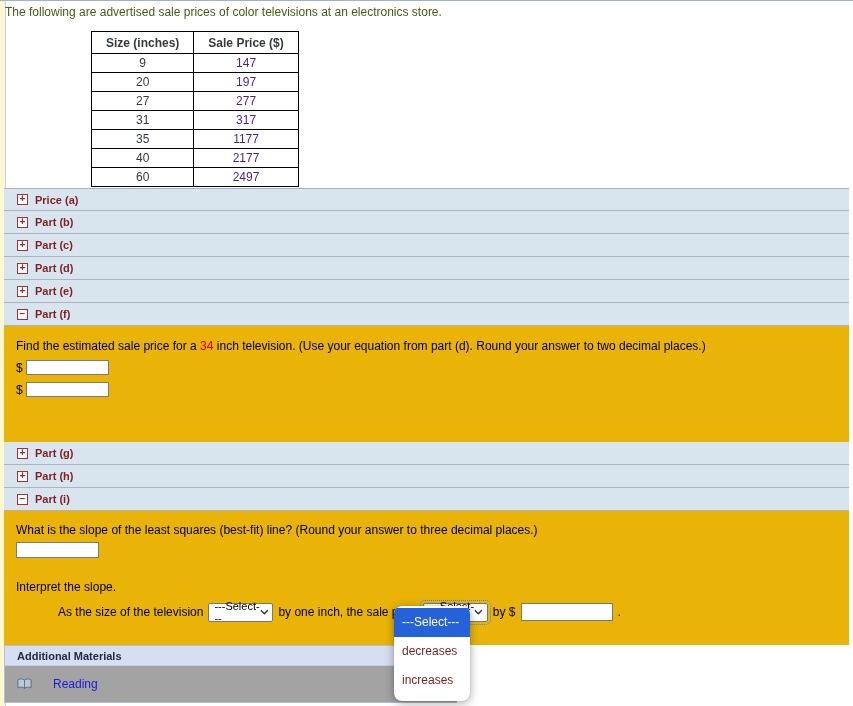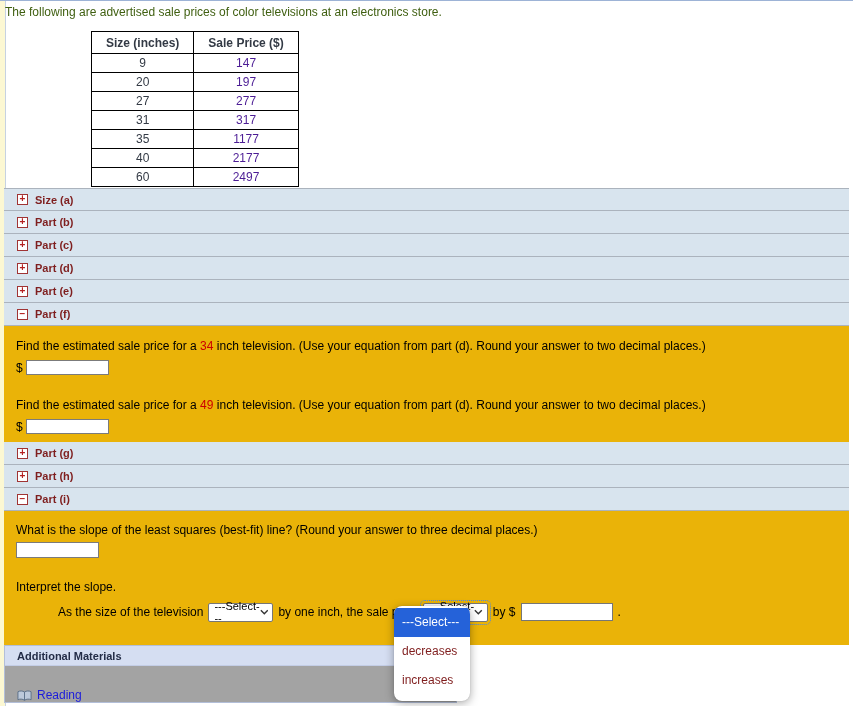--- a/index.html
+++ b/index.html
@@ -84,21 +84,21 @@
   
   .additional {
     margin-top: 0px; width: 453px; border: 1px solid #b3bfd9; background: #a3a3a3;
   }
   .additional-header {
     height: 20px; background: #d5def2; border-bottom: 1px solid #c3cde6;
     display: flex; align-items: center; padding-left: 12px;
     font-size: 11px; font-weight: bold; color: #232c47;
   }
   .additional-body {
-    height: 36px; display: flex; align-items: flex-end; padding-left: 12px; gap: 5px;
+    height: 36px; display: flex; align-items: center; padding-left: 12px; gap: 21px;
   }
   .reading-link { font-size: 12px; color: #1b1bdc; text-decoration: none; cursor: pointer; }
   .book-icon { display: inline-flex; flex: 0 0 auto; }
 </style>
 </head>
 <body>
 
 <div class="side-strip"></div>
 
 <div class="content">
@@ -140,21 +140,21 @@
       <tr>
         <td>60</td>
         <td class="price">2497</td>
       </tr>
     </tbody>
   </table>
 
   <div class="parts">
     <div class="part-bar">
       <span class="pm-icon">+</span>
-      <span class="part-label">Size (a)</span>
+      <span class="part-label">Price (a)</span>
     </div>
     <div class="part-bar">
       <span class="pm-icon">+</span>
       <span class="part-label">Part (b)</span>
     </div>
     <div class="part-bar">
       <span class="pm-icon">+</span>
       <span class="part-label">Part (c)</span>
     </div>
     <div class="part-bar">
@@ -170,23 +170,20 @@
       <span class="part-label">Part (f)</span>
     </div>
 
     <div class="part-content content-f">
       <div class="q-line">
         <span>Find the estimated sale price for a </span><span class="red">34</span><span> inch television. (Use your equation from part (d). Round your answer to two decimal places.)</span>
       </div>
       <div class="answer-row">
         <span>$</span>
         <input class="ans" type="text" value="" style="">
-      </div>
-      <div class="q-line q2">
-        <span>Find the estimated sale price for a </span><span class="red">49</span><span> inch television. (Use your equation from part (d). Round your answer to two decimal places.)</span>
       </div>
       <div class="answer-row">
         <span>$</span>
         <input class="ans" type="text" value="" style="">
       </div>
     </div>
 
     <div class="part-bar">
       <span class="pm-icon">+</span>
       <span class="part-label">Part (g)</span>

